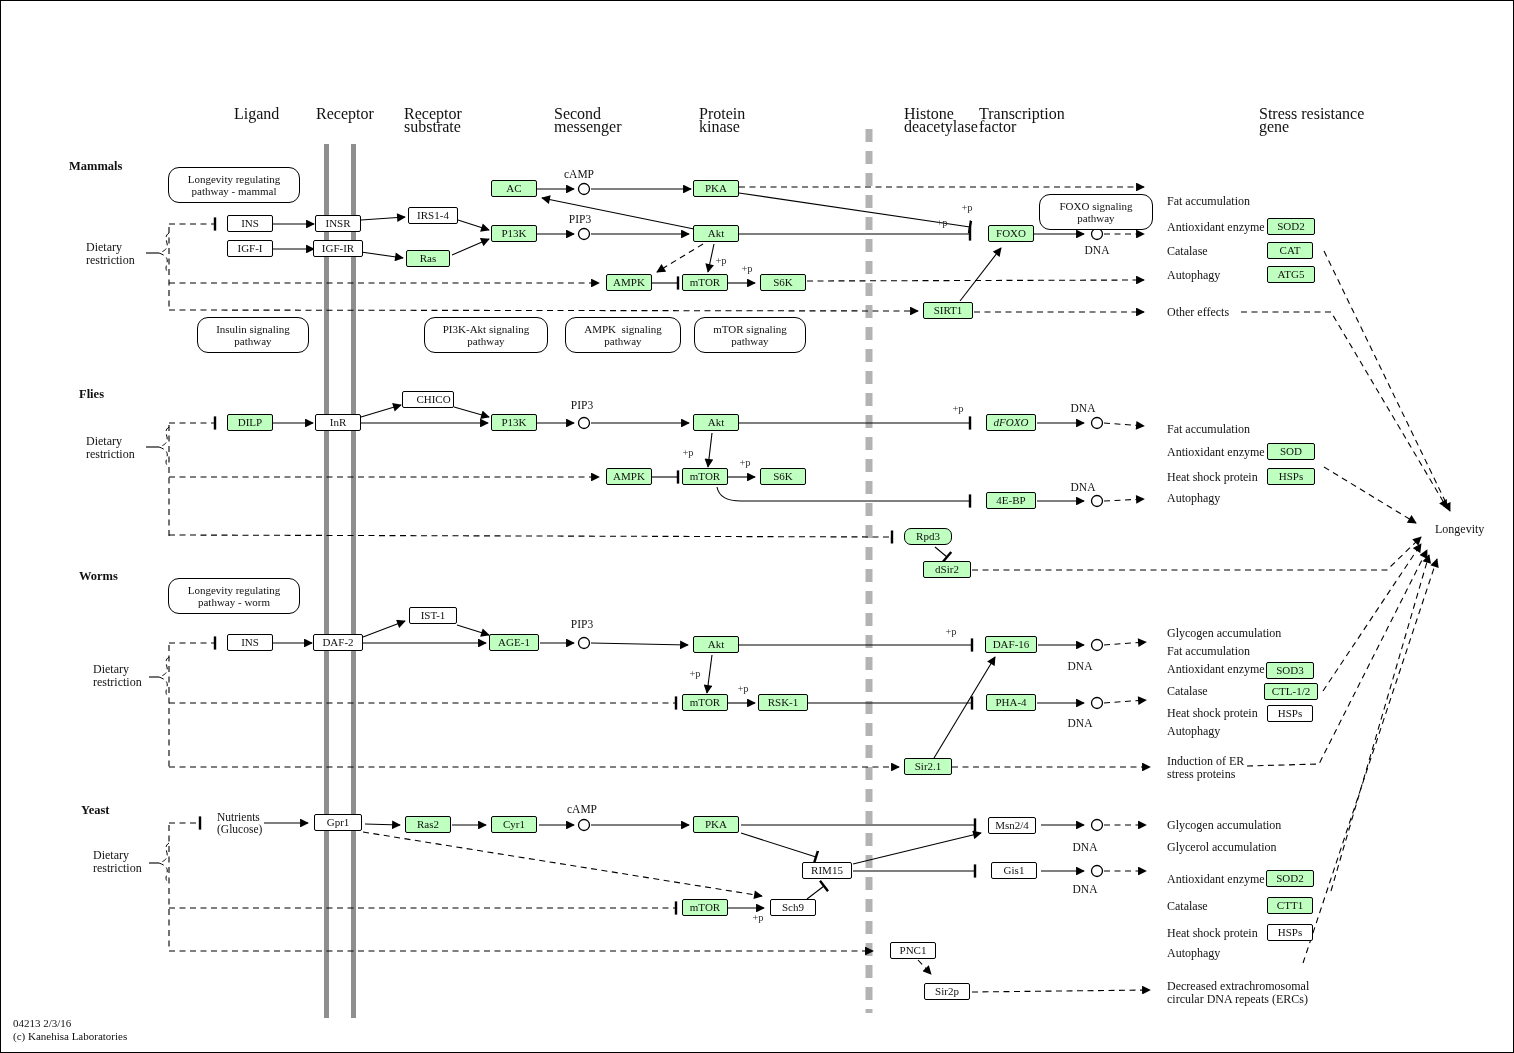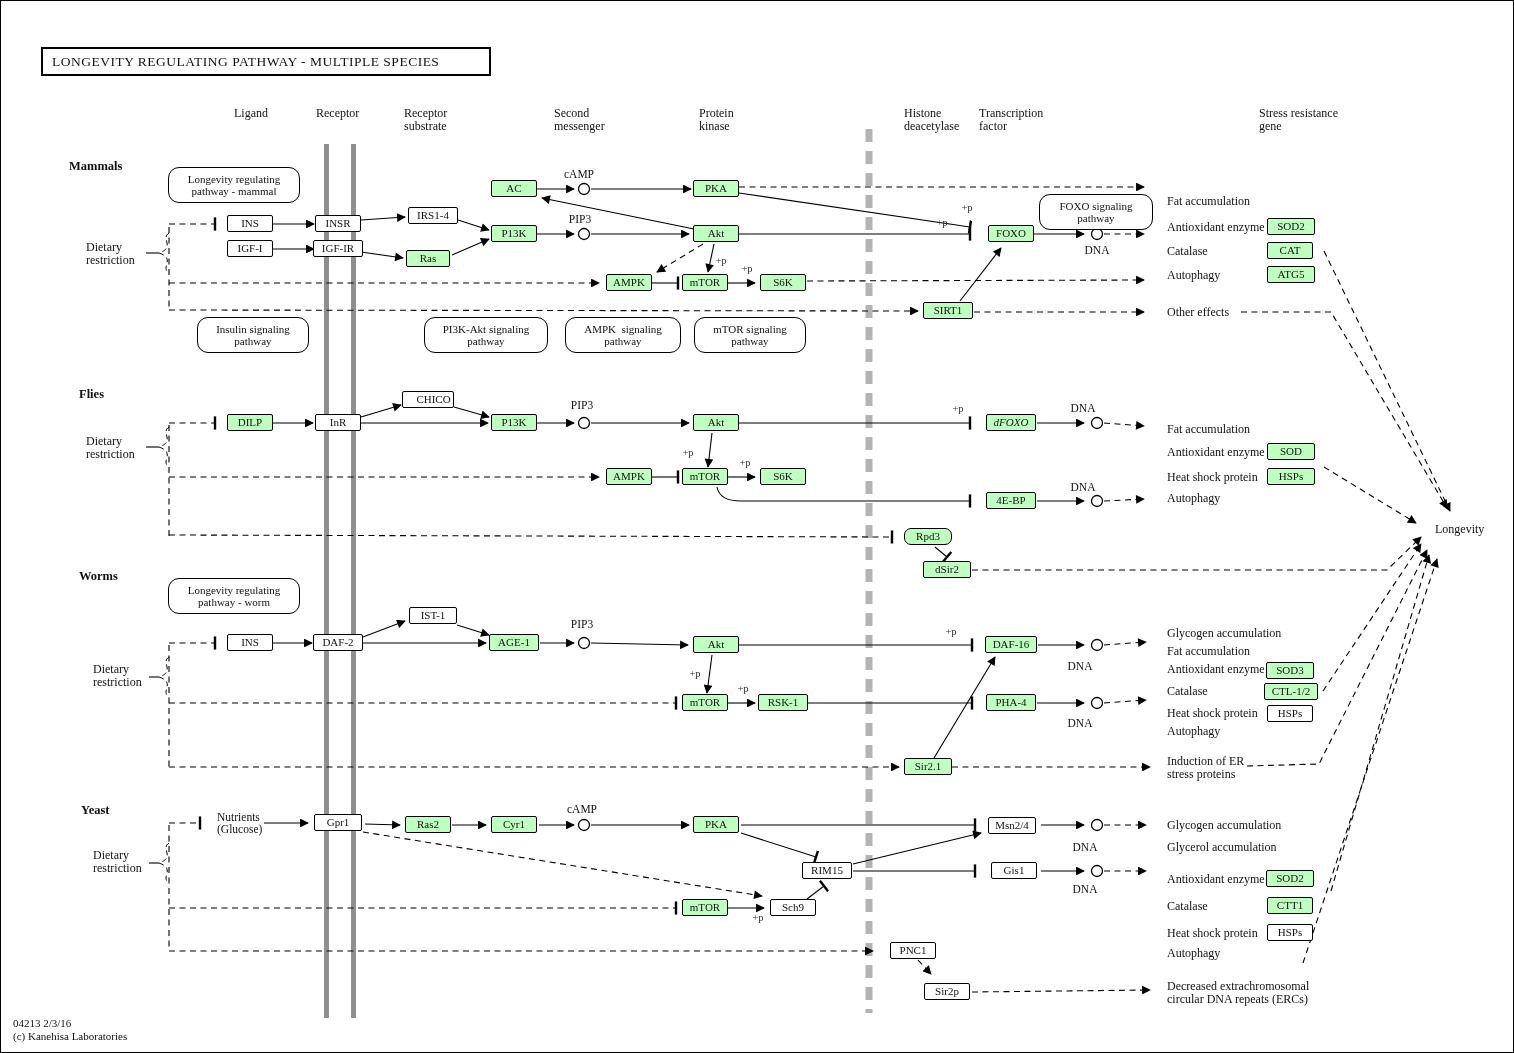--- a/index.html
+++ b/index.html
@@ -20,21 +20,21 @@
         display:flex;align-items:center;justify-content:center;font-size:11px;line-height:11px;box-sizing:border-box;}
   .node.g{background:var(--green,#BFFFBF);}
   .pbox{position:absolute;border:1px solid #000;border-radius:11px;background:#fff;
         display:flex;align-items:center;justify-content:center;text-align:center;
         font-size:11px;line-height:12.5px;white-space:pre;box-sizing:border-box;}
   .ann{position:absolute;font-size:11.5px;white-space:pre;transform:translate(-50%,-50%);
        text-align:center;line-height:12px;}
   .ann.l{transform:translate(0,-50%);text-align:left;}
   .ann.s{font-size:10.5px;color:#333;}
   .ann.o{font-size:12px;line-height:12.5px;}
-  .hdr{position:absolute;font-size:12px;line-height:13px;white-space:pre;}
+  .hdr{position:absolute;font-size:16px;line-height:13px;white-space:pre;}
   .sec{position:absolute;font-size:12.5px;font-weight:bold;}
   .diet{position:absolute;font-size:12px;line-height:12.5px;white-space:pre;}
   #footer{position:absolute;left:12px;top:1016px;font-size:11px;line-height:13px;white-space:pre;}
 </style>
 </head>
 <body>
 
 <div id="canvas">
 
   <svg id="edges" width="1514" height="1053">
@@ -178,21 +178,20 @@
       <circle class="circ" cx="1096" cy="233" r="5.5"></circle>
       <circle class="circ" cx="1096" cy="422" r="5.5"></circle>
       <circle class="circ" cx="1096" cy="500" r="5.5"></circle>
       <circle class="circ" cx="1096" cy="644" r="5.5"></circle>
       <circle class="circ" cx="1096" cy="702" r="5.5"></circle>
       <circle class="circ" cx="1096" cy="824" r="5.5"></circle>
       <circle class="circ" cx="1096" cy="870" r="5.5"></circle>
     </g>
   </svg>
 
-  <div id="titlebox">LONGEVITY REGULATING PATHWAY  -  MULTIPLE  SPECIES</div>
 
   <div id="headers">
       <div class="hdr" style="left: 233px; top: 106px;">Ligand</div>
       <div class="hdr" style="left: 315px; top: 106px;">Receptor</div>
       <div class="hdr" style="left: 403px; top: 106px;">Receptor
 substrate</div>
       <div class="hdr" style="left: 553px; top: 106px;">Second
 messenger</div>
       <div class="hdr" style="left: 698px; top: 106px;">Protein
 kinase</div>

